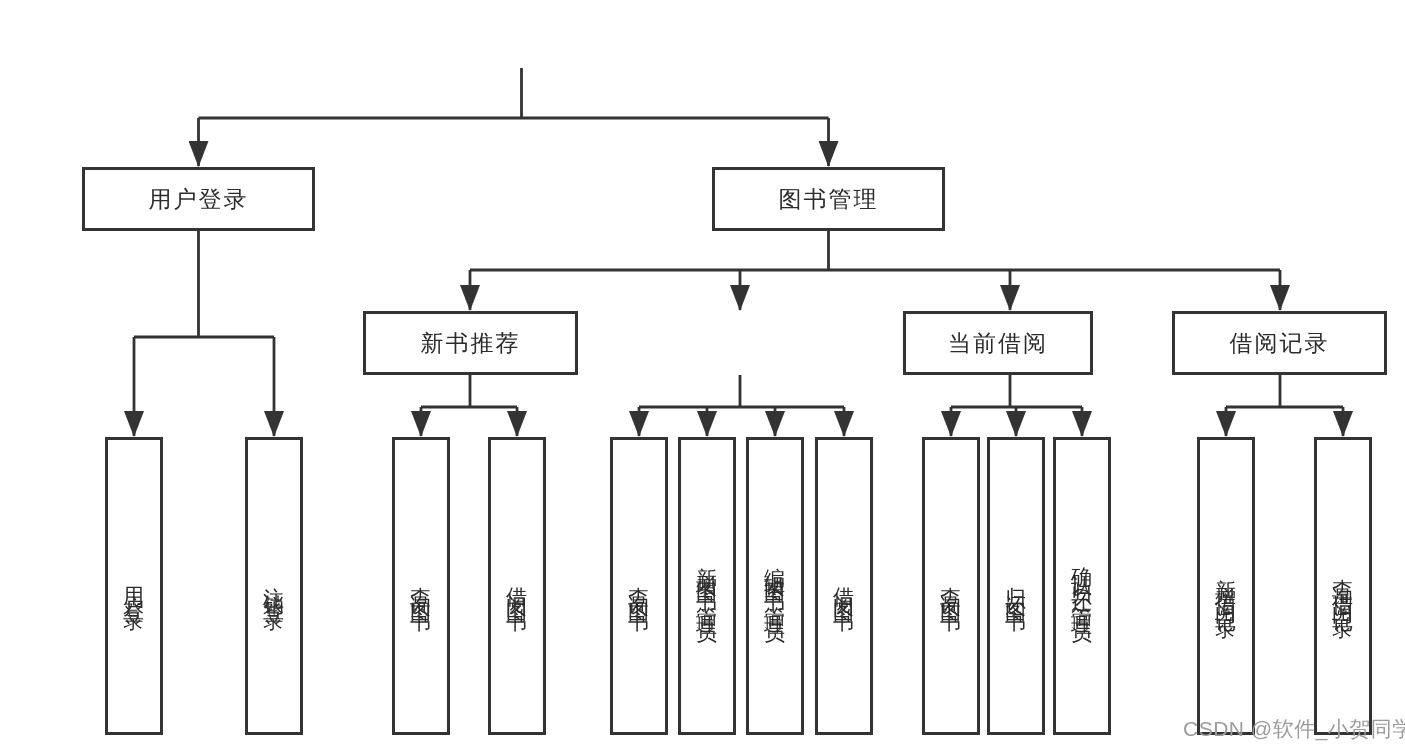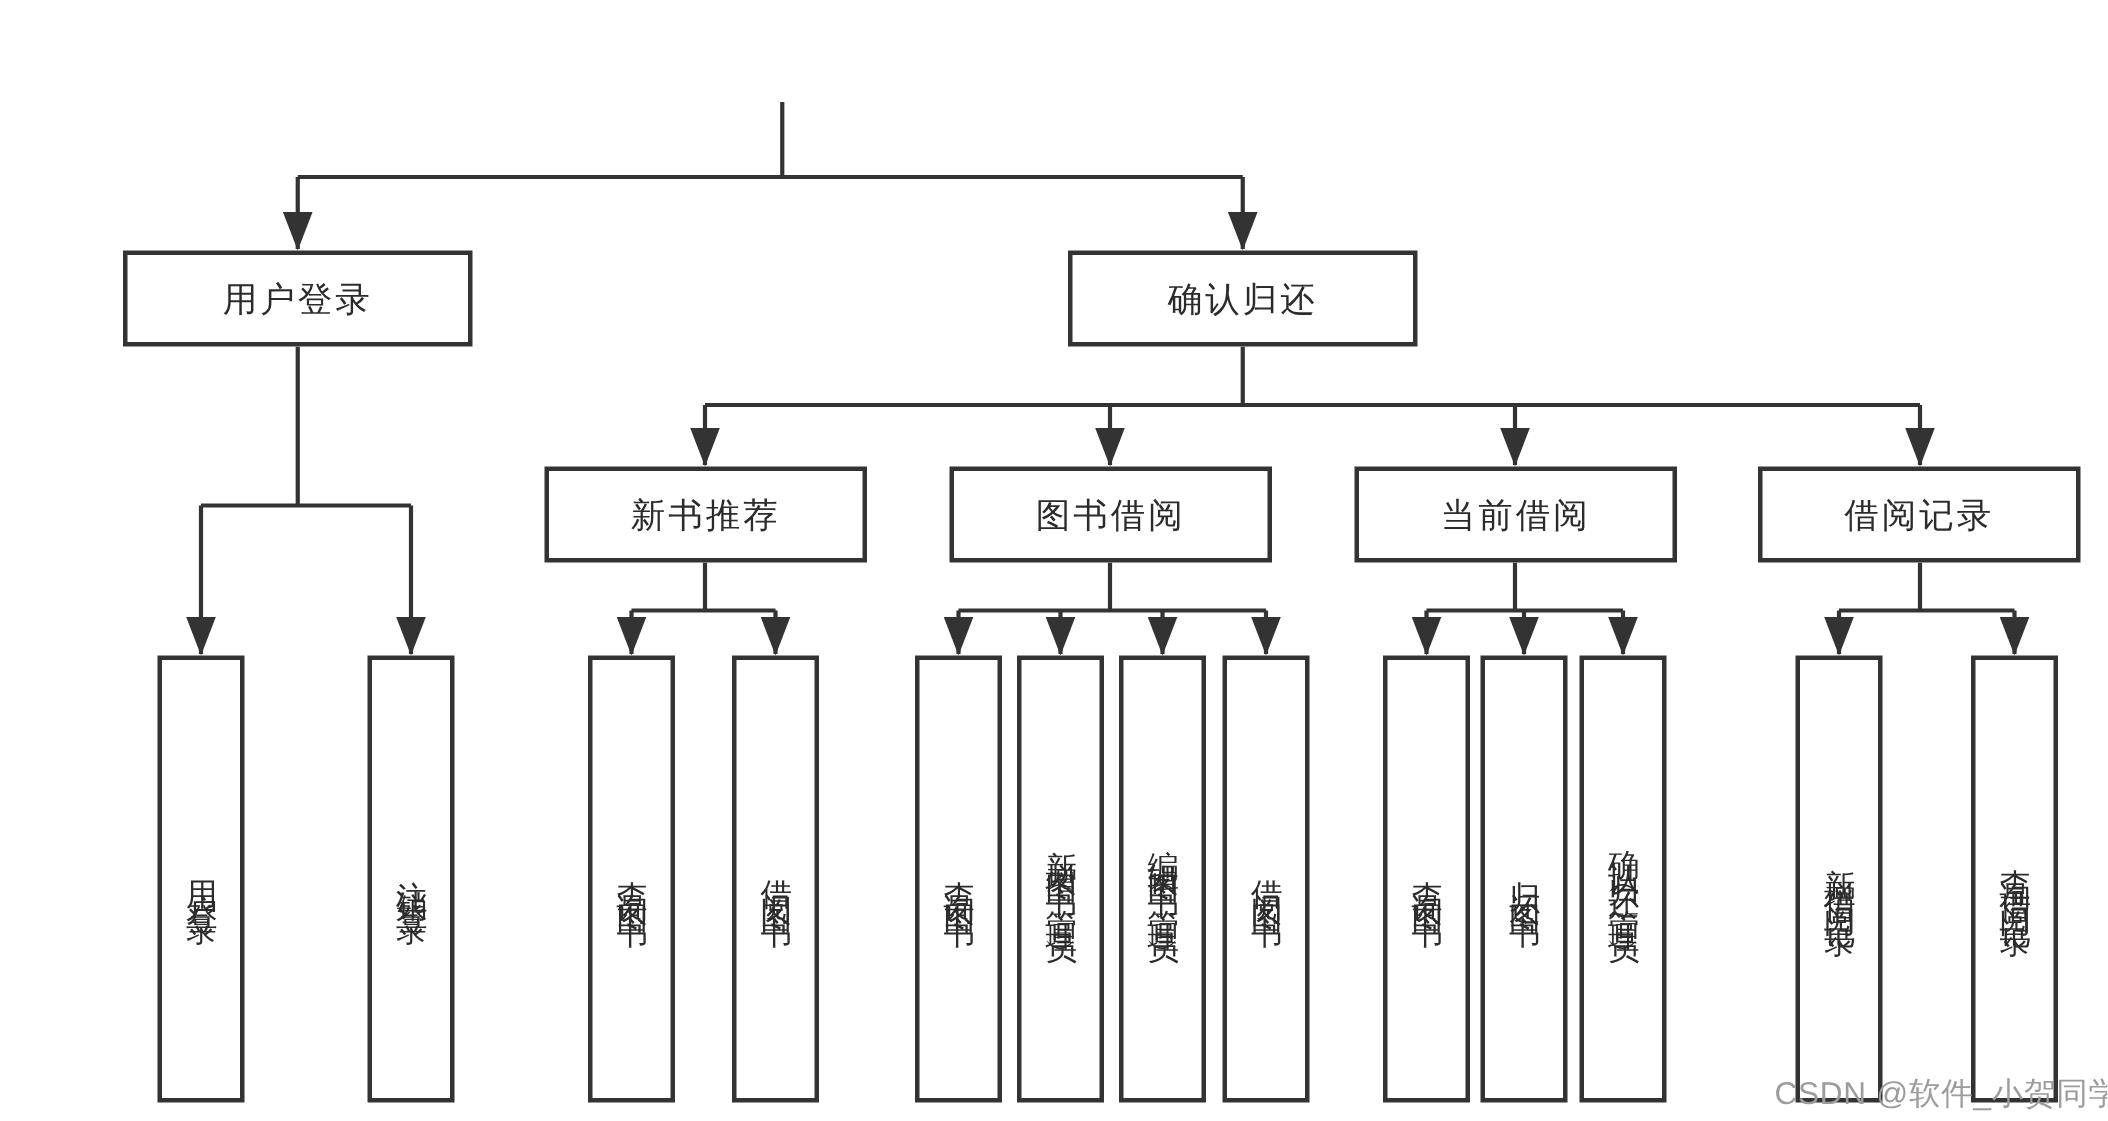--- a/index.html
+++ b/index.html
@@ -118,30 +118,27 @@
       <line class="arrowline" x1="1226" y1="407" x2="1226" y2="436" marker-end="url(#arw)"></line>
       <line class="arrowline" x1="1343" y1="407" x2="1343" y2="436" marker-end="url(#arw)"></line>
     </g>
   </svg>
 
 
   <div class="node hbox" style="left:82px; top:167px; width:233px; height:64px;">
     <span>用户登录</span>
   </div>
   <div class="node hbox" style="left:712px; top:167px; width:233px; height:64px;">
-    <span>确认归还</span>
+    <span>图书管理</span>
   </div>
 
   <div class="node hbox" style="left:363px; top:311px; width:215px; height:64px;">
     <span>新书推荐</span>
   </div>
-  <div class="node hbox" style="left:633px; top:311px; width:215px; height:64px;">
-    <span>图书借阅</span>
-  </div>
-  <div class="node hbox" style="left:903px; top:311px; width:215px; height:64px;">
+  <div class="node hbox" style="left:903px; top:311px; width:190px; height:64px;">
     <span>当前借阅</span>
   </div>
   <div class="node hbox" style="left:1172px; top:311px; width:215px; height:64px;">
     <span>借阅记录</span>
   </div>
 
   <div class="node vbox" style="left:105px; top:437px; width:58px; height:298px;">
     <span class="label">用户登录</span>
   </div>
   <div class="node vbox" style="left:245px; top:437px; width:58px; height:298px;">

